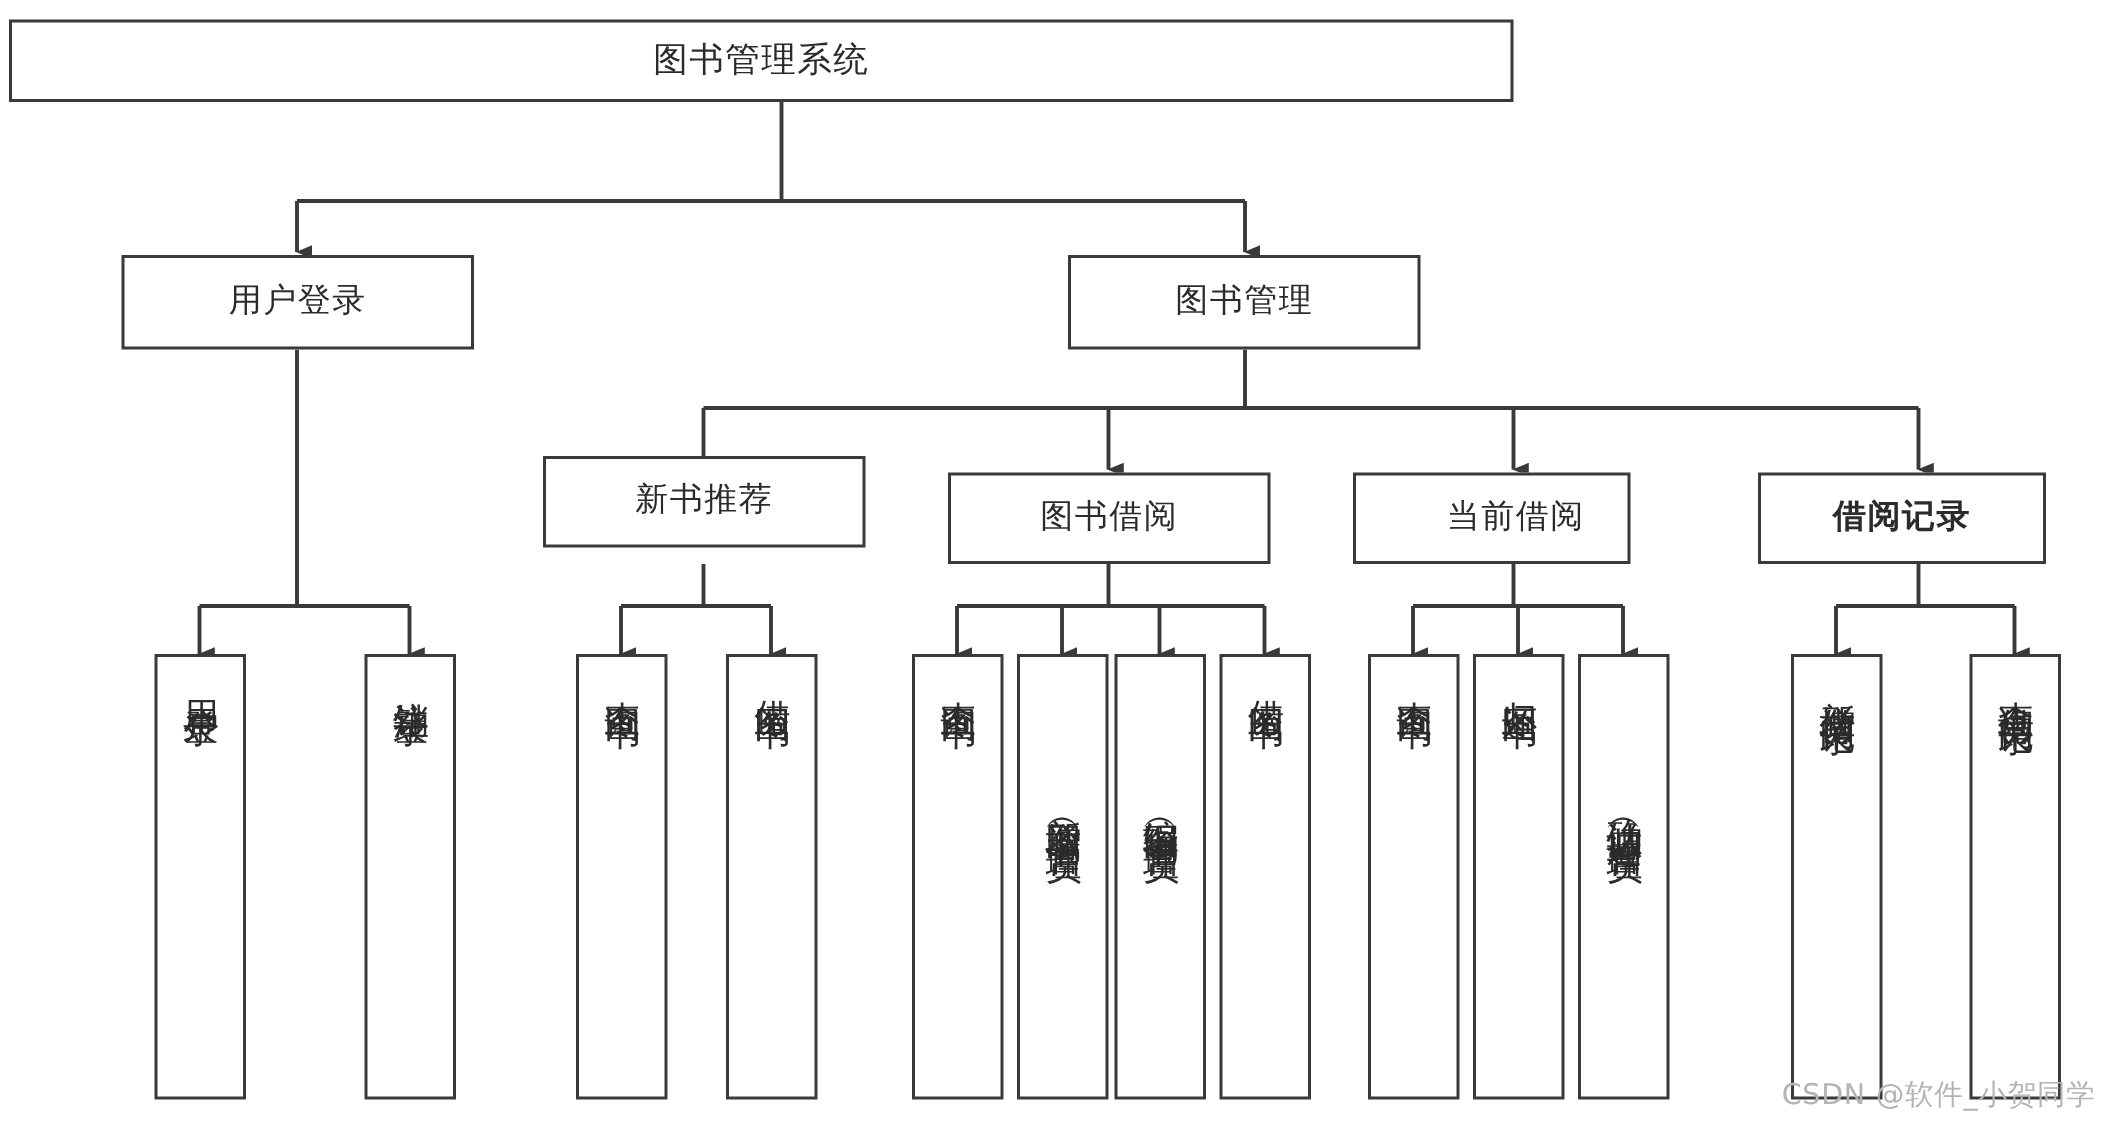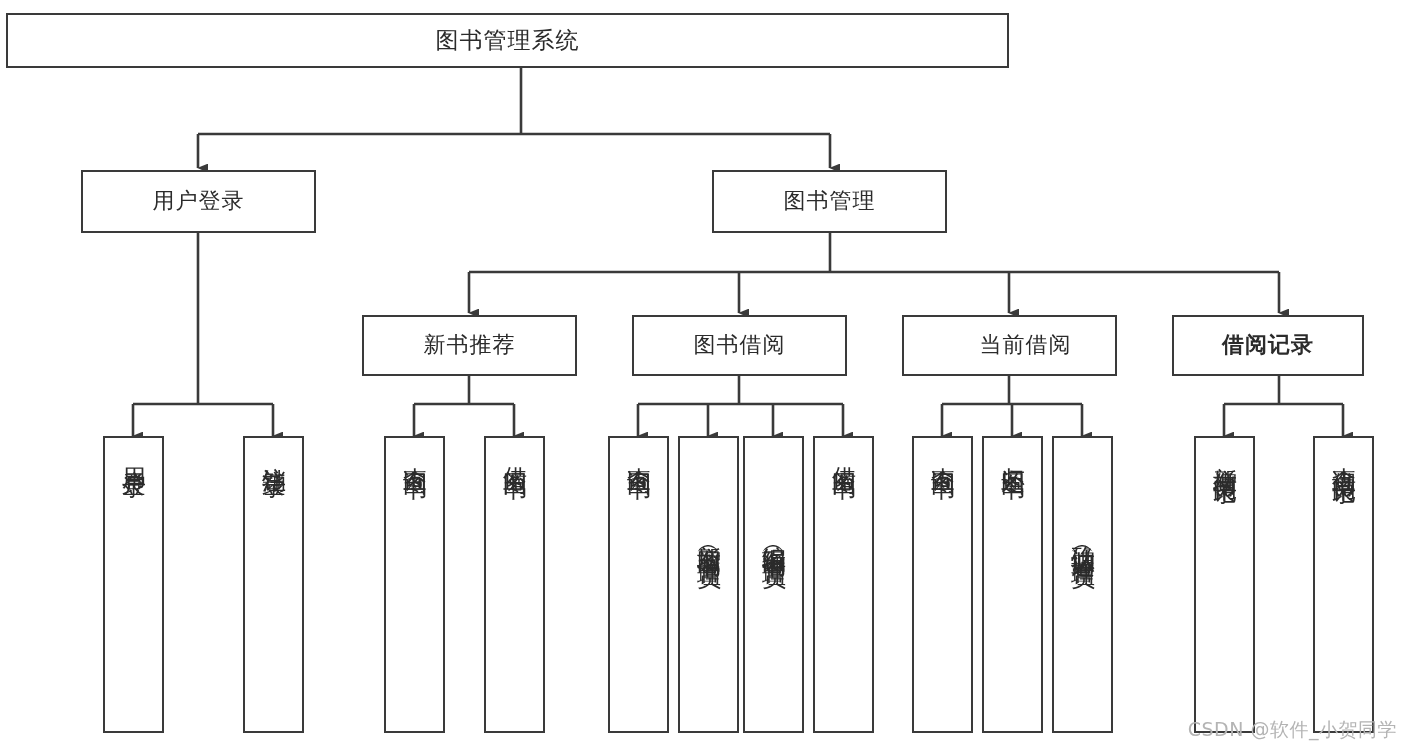--- a/index.html
+++ b/index.html
@@ -134,27 +134,27 @@
     <span>图书管理系统</span>
   </div>
 
   <div class="node h" style="left:81px; top:170px; width:235px; height:63px;">
     <span>用户登录</span>
   </div>
   <div class="node h" style="left:712px; top:170px; width:235px; height:63px;">
     <span>图书管理</span>
   </div>
 
-  <div class="node h" style="left:362px; top:315px; width:215px; height:61px;">
+  <div class="node h" style="left:362px; top:304px; width:215px; height:61px;">
     <span>新书推荐</span>
   </div>
   <div class="node h" style="left:632px; top:315px; width:215px; height:61px;align-items:center;">
     <span>图书借阅</span>
   </div>
-  <div class="node h" style="left:902px; top:315px; width:215px; height:61px;padding-left:32px;">
+  <div class="node h" style="left:902px; top:315px; width:185px; height:61px;padding-left:32px;">
     <span>当前借阅</span>
   </div>
   <div class="node h" style="left:1172px; top:315px; width:192px; height:61px;font-weight:bold;">
     <span>借阅记录</span>
   </div>
 
   <div class="node v" style="left:103px; top:436px; width:61px; height:297px;">
     <span class="vtext">用户登录</span>
   </div>
   <div class="node v" style="left:243px; top:436px; width:61px; height:297px;">

